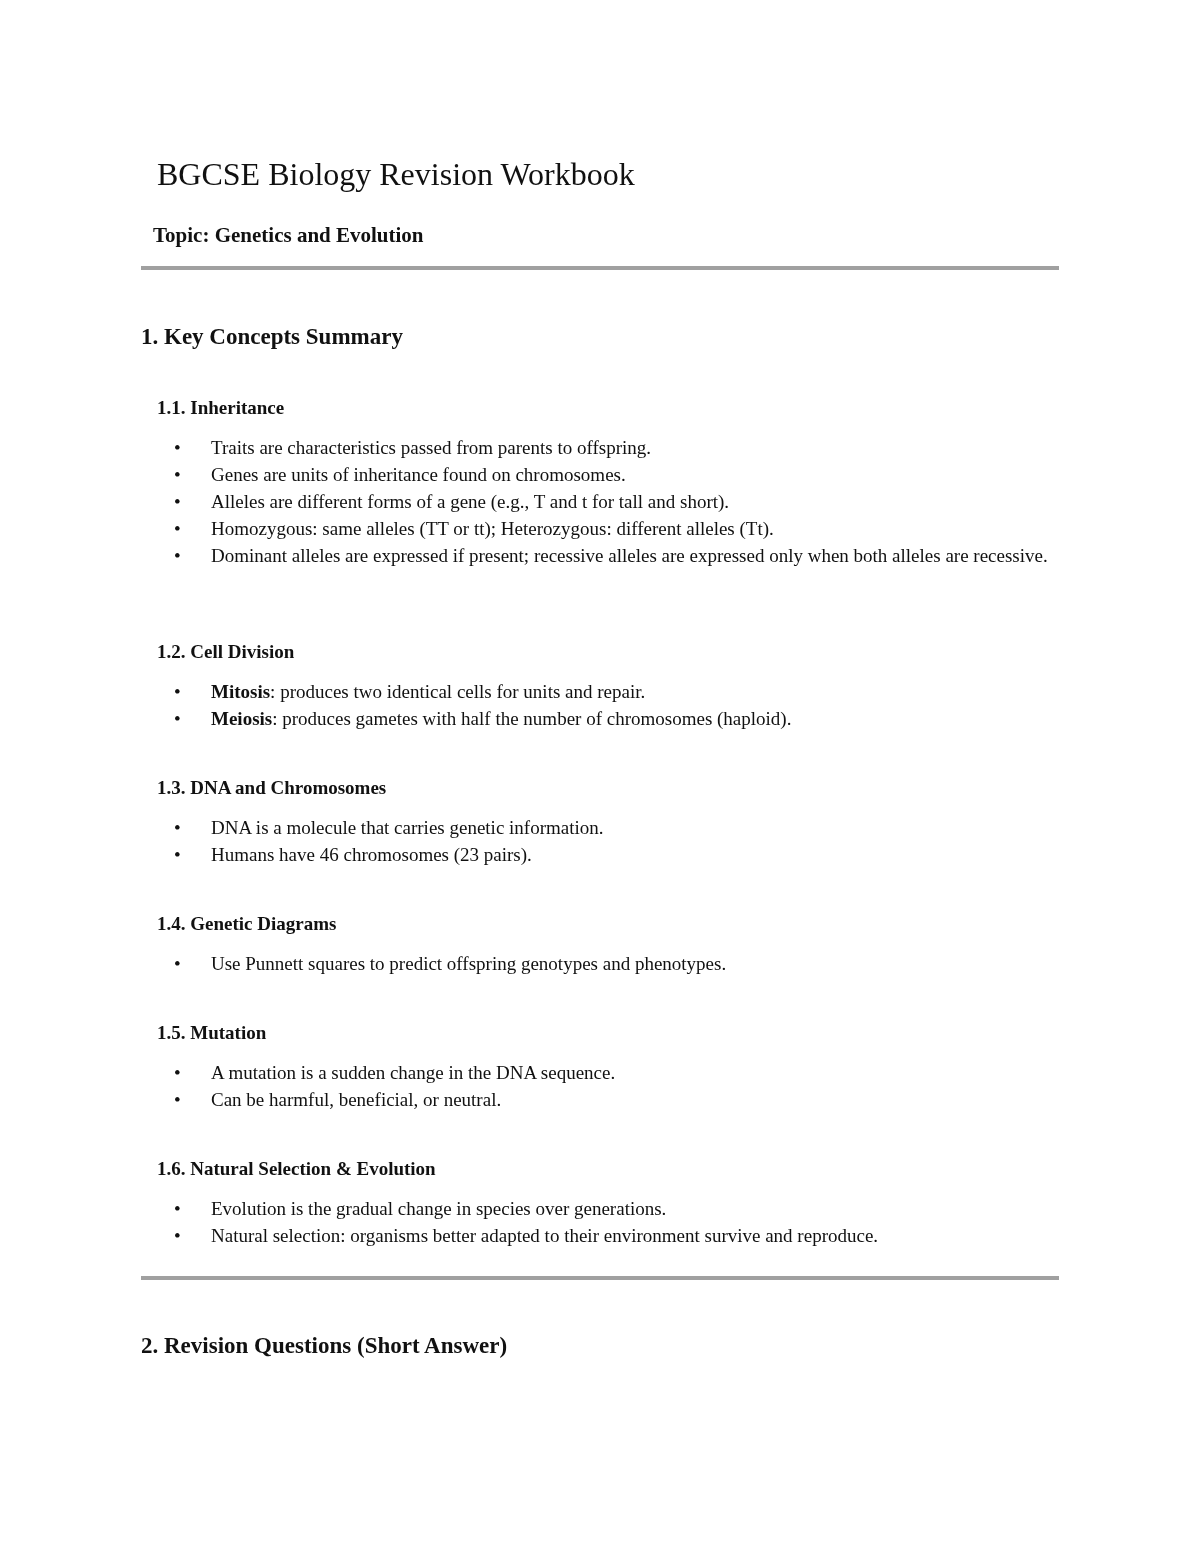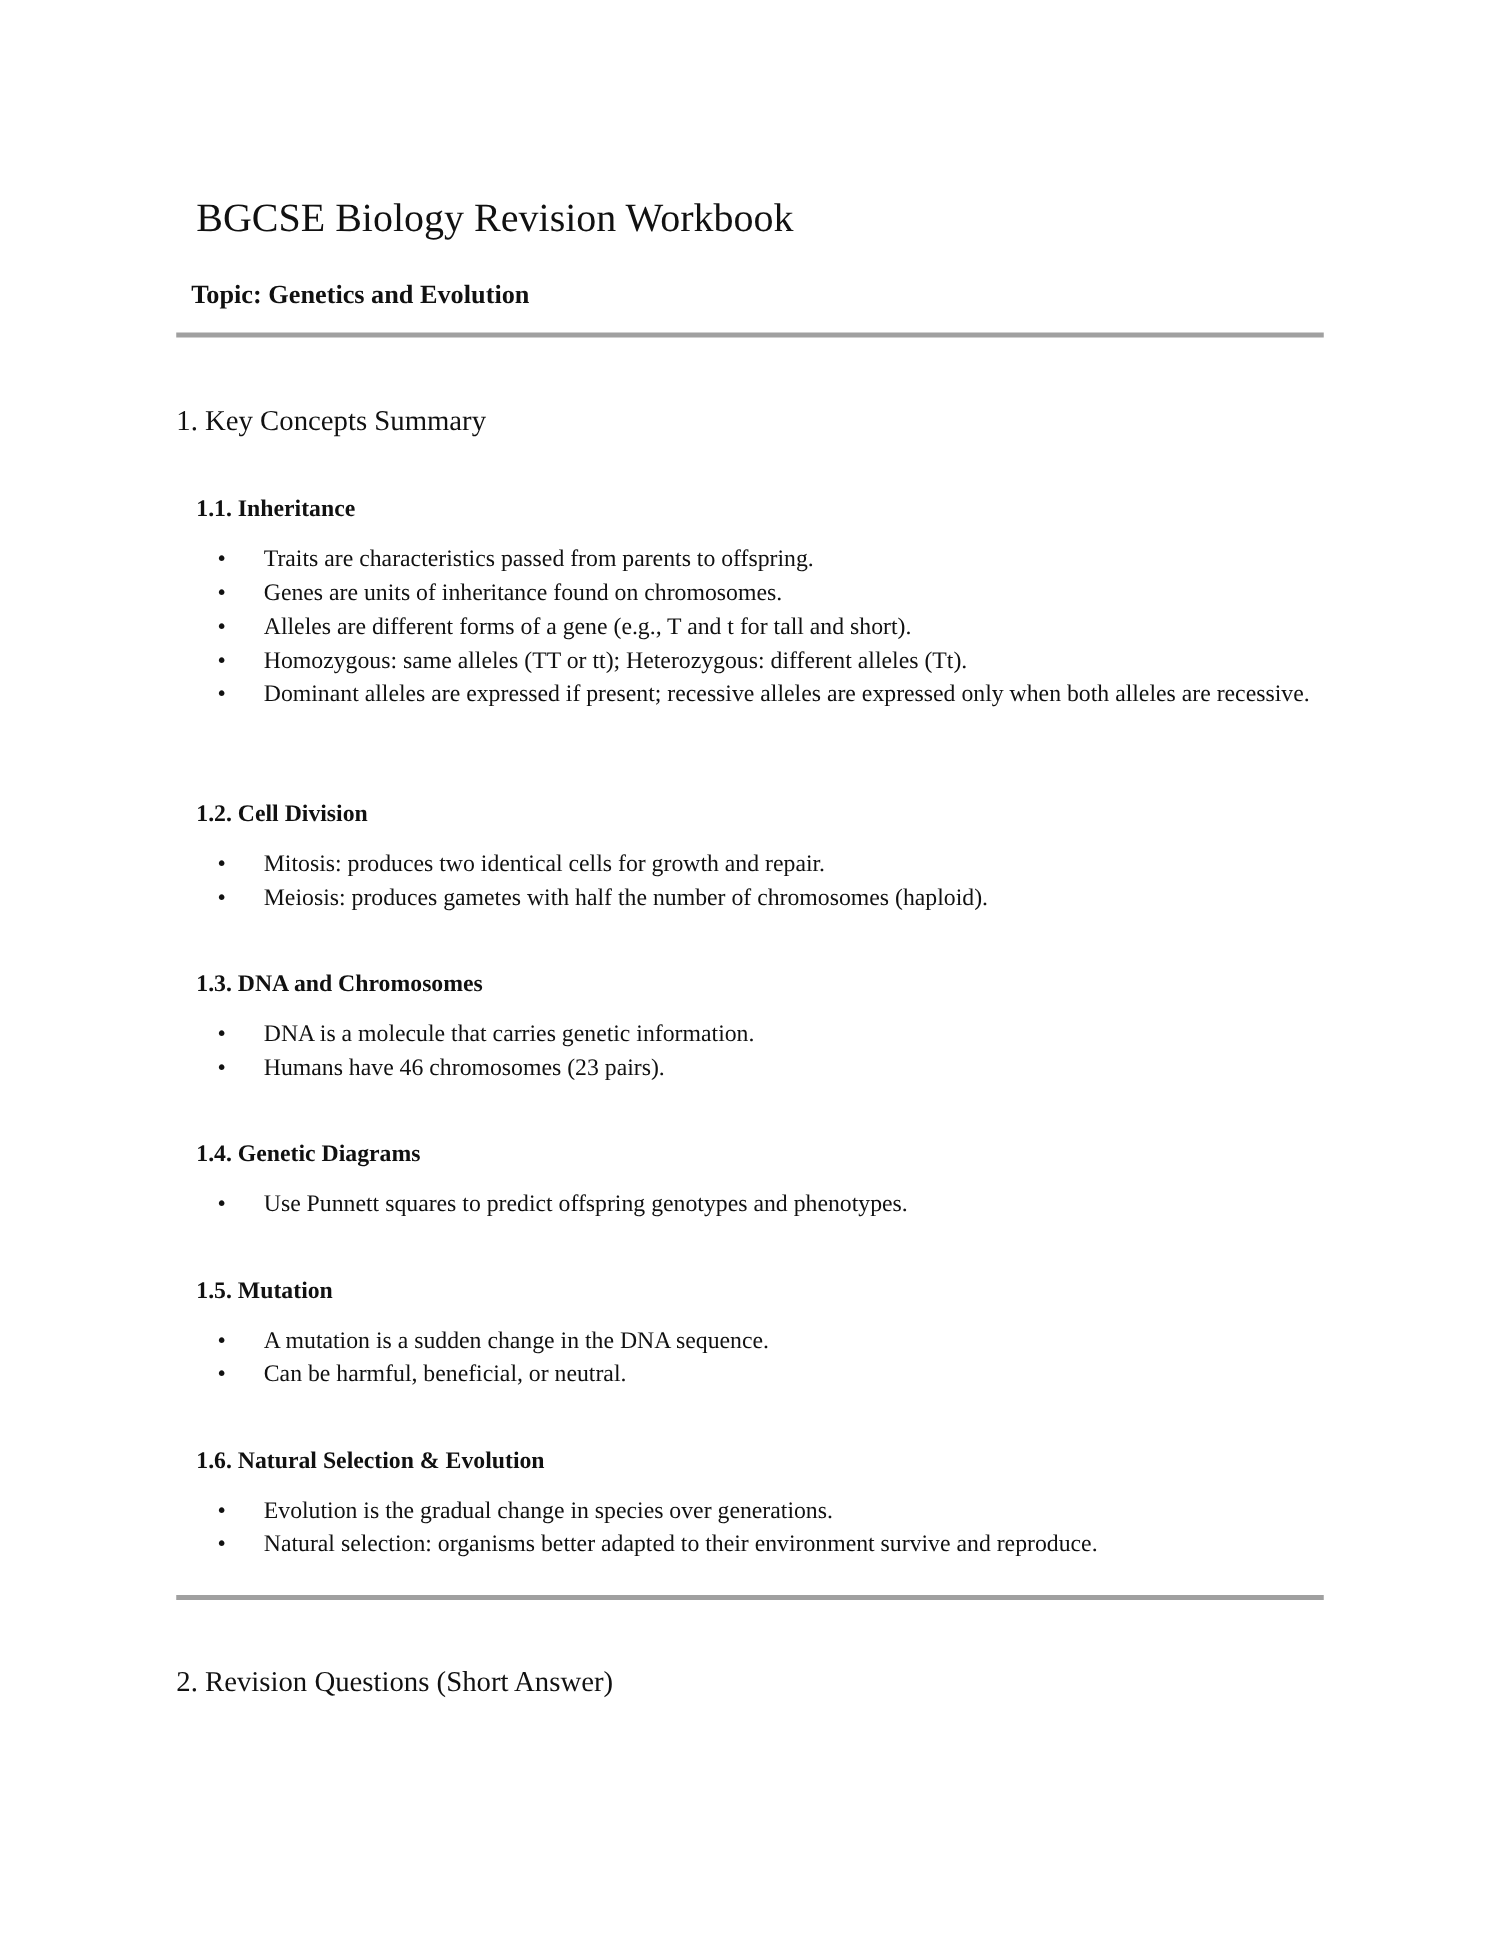--- a/index.html
+++ b/index.html
@@ -2,26 +2,26 @@
 <html><head>
 <meta charset="utf-8">
 <style>
   html, body { margin: 0; padding: 0; background: #ffffff; }
   body { width: 1200px; height: 1553px; position: relative; overflow: hidden;
          font-family: "Liberation Serif", "DejaVu Serif", serif; color: #111; }
   .page { position: absolute; left: 141px; top: 0; width: 918px; }
   h1 { position: absolute; left: 0; top: 140px; margin: 16px; font-size: 32px; font-weight: normal; white-space: nowrap; }
   .topic { position: absolute; left: 0; top: 211px; margin: 12px; font-size: 21px; font-weight: bold; white-space: nowrap; }
   .rule { position: absolute; left: 0; width: 918px; height: 4px; background: #a0a0a0; }
-  h2 { position: absolute; left: 0; margin: 0; font-size: 23px; font-weight: normal; white-space: nowrap; }
+  h2 { position: absolute; left: 0; margin: 0; font-size: 23px; font-weight: bold; white-space: nowrap; }
   h3 { position: absolute; left: 0; margin: 16px; font-size: 19px; font-weight: bold; white-space: nowrap; }
   ul { position: absolute; left: 0; margin: 0; padding: 0; list-style: none; width: 918px; }
   li { position: relative; padding-left: 70px; font-size: 19px; line-height: 27px; }
   li .bullet { position: absolute; left: 33px; top: 0; }
-  li b { font-weight: normal; }
+  li b { font-weight: bold; }
 </style>
 </head>
 <body>
 
 <div class="page">
   <h1>BGCSE Biology Revision Workbook</h1>
   <div class="topic">Topic: Genetics and Evolution</div>
   <div class="rule" style="top:266px"></div>
 
   <h2 style="top:324px">1. Key Concepts Summary</h2>
@@ -30,21 +30,21 @@
   <ul style="top:434px">
     <li><span class="bullet">•</span><span>Traits are characteristics passed from parents to offspring.</span></li>
     <li><span class="bullet">•</span><span>Genes are units of inheritance found on chromosomes.</span></li>
     <li><span class="bullet">•</span><span>Alleles are different forms of a gene (e.g., T and t for tall and short).</span></li>
     <li><span class="bullet">•</span><span>Homozygous: same alleles (TT or tt); Heterozygous: different alleles (Tt).</span></li>
     <li><span class="bullet">•</span><span>Dominant alleles are expressed if present; recessive alleles are expressed only when both alleles are recessive.</span></li>
   </ul>
 
   <h3 style="top:625px">1.2. Cell Division</h3>
   <ul style="top:678px">
-    <li><span class="bullet">•</span><b>Mitosis</b><span>: produces two identical cells for growth and repair.</span></li>
+    <li><span class="bullet">•</span><b>Mitosis</b><span>: produces two identical cells for units and repair.</span></li>
     <li><span class="bullet">•</span><b>Meiosis</b><span>: produces gametes with half the number of chromosomes (haploid).</span></li>
   </ul>
 
   <h3 style="top:761px">1.3. DNA and Chromosomes</h3>
   <ul style="top:814px">
     <li><span class="bullet">•</span><span>DNA is a molecule that carries genetic information.</span></li>
     <li><span class="bullet">•</span><span>Humans have 46 chromosomes (23 pairs).</span></li>
   </ul>
 
   <h3 style="top:897px">1.4. Genetic Diagrams</h3>

